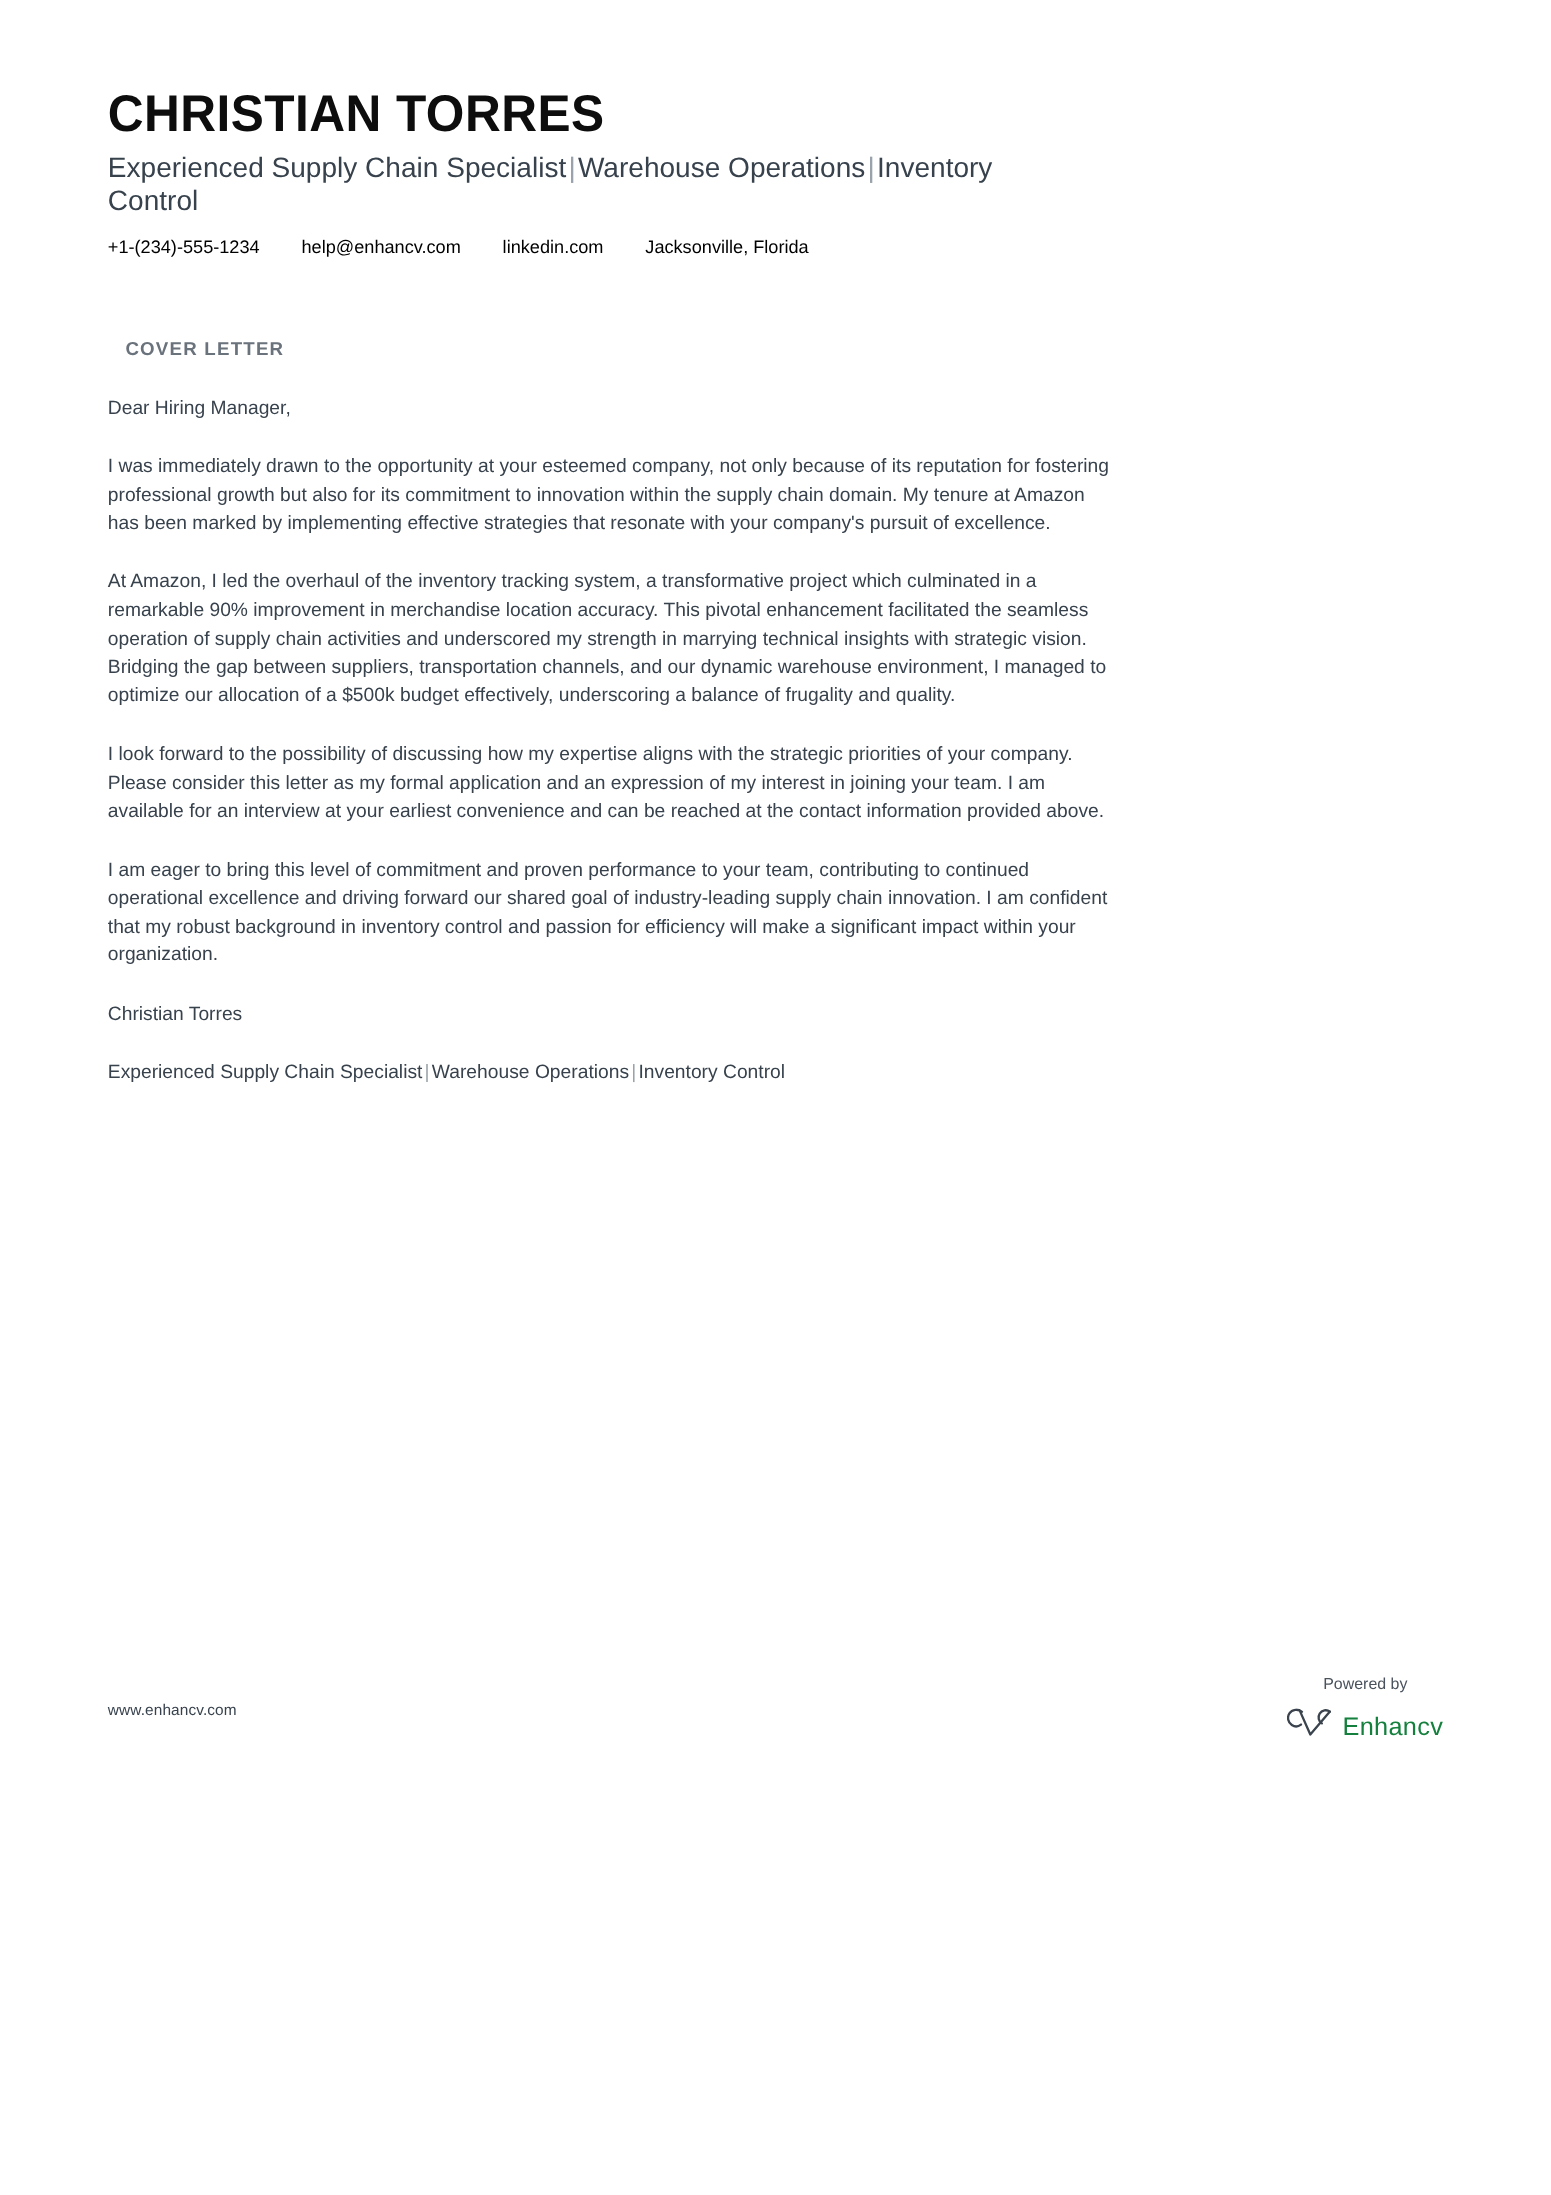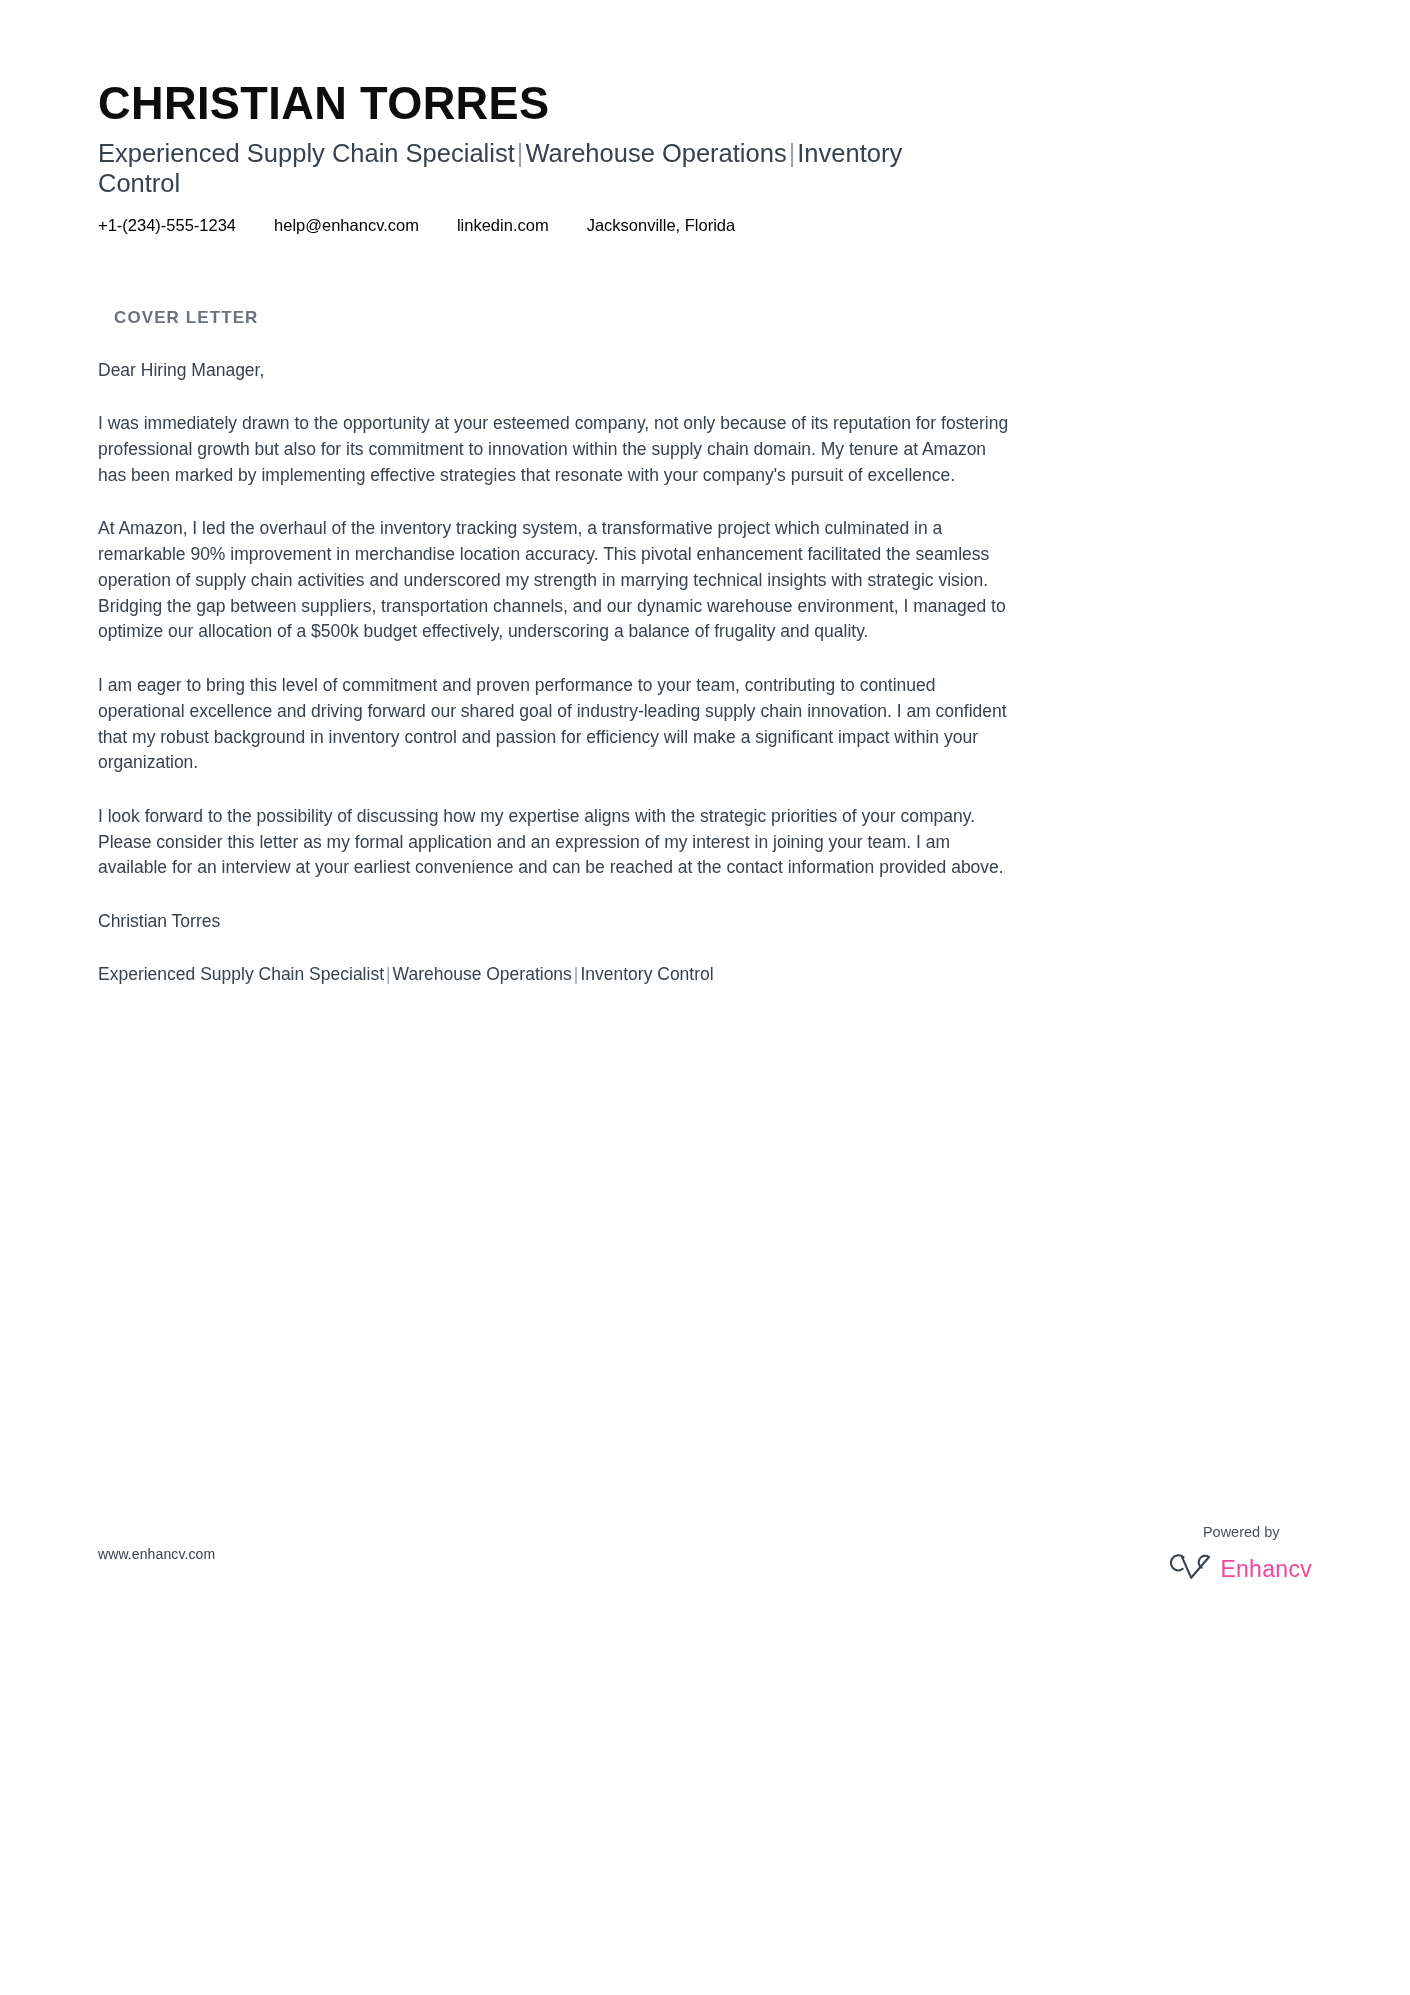--- a/index.html
+++ b/index.html
@@ -136,21 +136,21 @@
     font-size: 14.5px;
     color: #4a535d;
   }
   .brand-logo {
     display: flex;
     align-items: center;
     gap: 8px;
   }
   .brand-name {
     font-size: 23px;
-    color: #ec4899;
+    color: #15803d;
     letter-spacing: 0.3px;
     font-weight: 400;
   }
 </style>
 </head>
 <body>
 
 <div class="page">
 
   <div class="content">
@@ -170,22 +170,22 @@
       </div>
     </div>
 
     <div class="section">
       <h2 class="section-title">COVER LETTER</h2>
 
       <p class="salutation">Dear Hiring Manager,</p>
 
       <p class="para">I was immediately drawn to the opportunity at your esteemed company, not only because of its reputation for fostering professional growth but also for its commitment to innovation within the supply chain domain. My tenure at Amazon has been marked by implementing effective strategies that resonate with your company's pursuit of excellence.</p>
       <p class="para">At Amazon, I led the overhaul of the inventory tracking system, a transformative project which culminated in a remarkable 90% improvement in merchandise location accuracy. This pivotal enhancement facilitated the seamless operation of supply chain activities and underscored my strength in marrying technical insights with strategic vision. Bridging the gap between suppliers, transportation channels, and our dynamic warehouse environment, I managed to optimize our allocation of a $500k budget effectively, underscoring a balance of frugality and quality.</p>
+      <p class="para">I look forward to the possibility of discussing how my expertise aligns with the strategic priorities of your company. Please consider this letter as my formal application and an expression of my interest in joining your team. I am available for an interview at your earliest convenience and can be reached at the contact information provided above.</p>
       <p class="para">I am eager to bring this level of commitment and proven performance to your team, contributing to continued operational excellence and driving forward our shared goal of industry-leading supply chain innovation. I am confident that my robust background in inventory control and passion for efficiency will make a significant impact within your organization.</p>
-      <p class="para">I look forward to the possibility of discussing how my expertise aligns with the strategic priorities of your company. Please consider this letter as my formal application and an expression of my interest in joining your team. I am available for an interview at your earliest convenience and can be reached at the contact information provided above.</p>
 
       <p class="signature-name">Christian Torres</p>
 
       <p class="signature-title">
         <span>Experienced Supply Chain Specialist</span><span class="sep">|</span><span>Warehouse Operations</span><span class="sep">|</span><span>Inventory Control</span>
       </p>
     </div>
 
   </div>
 

